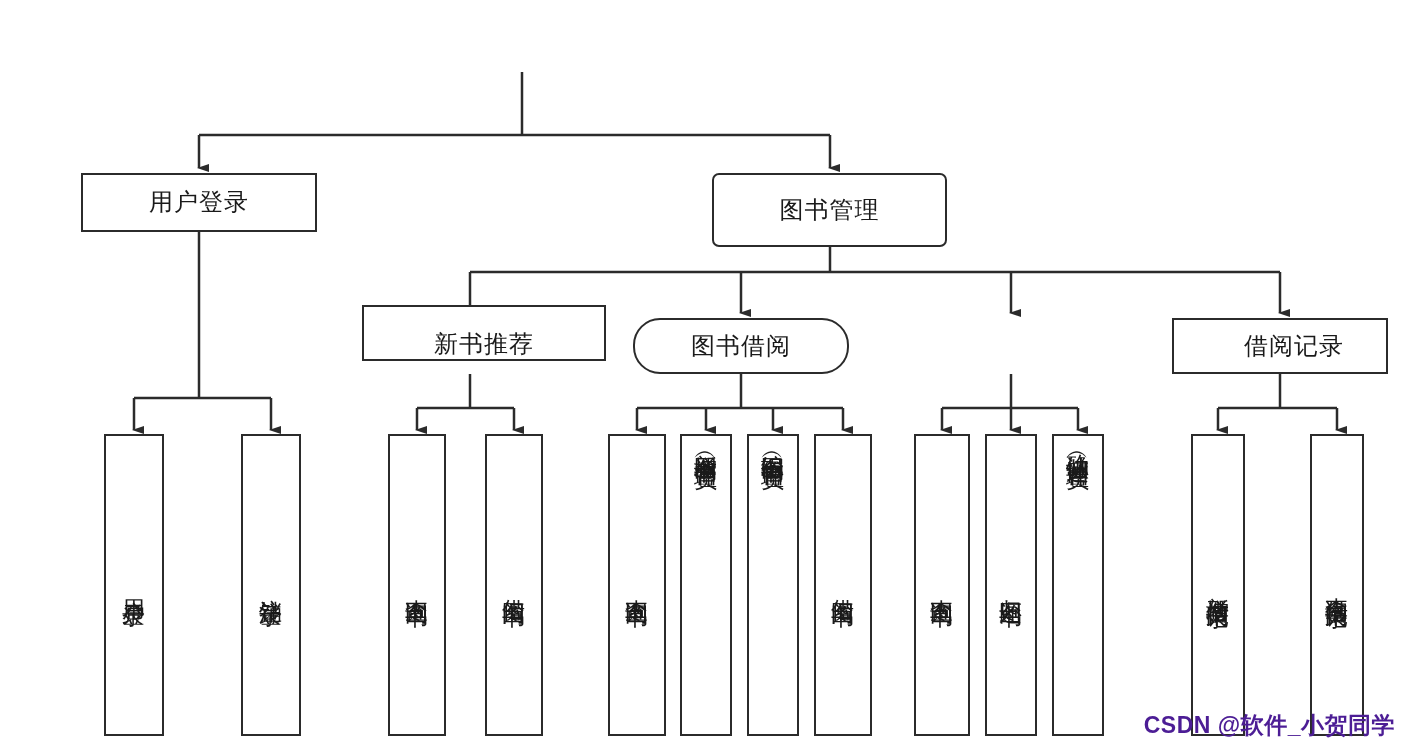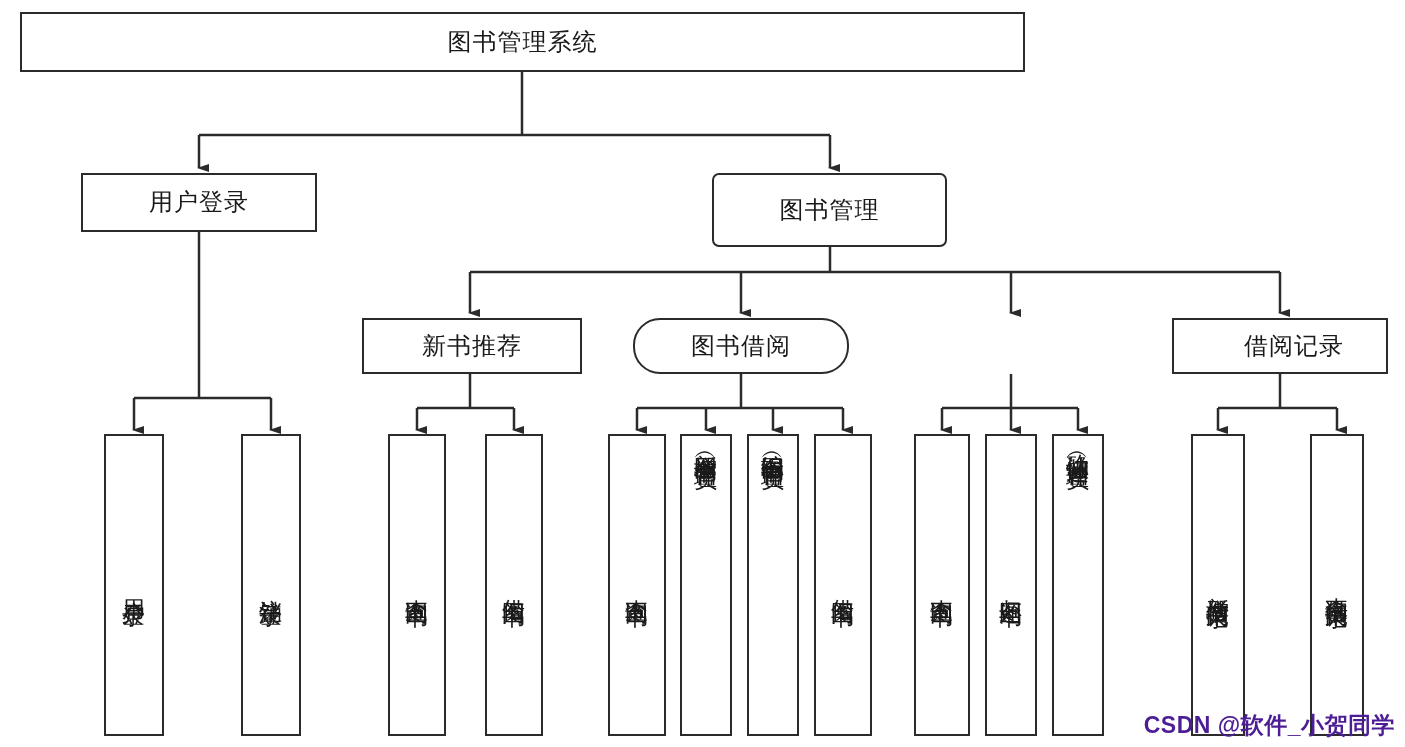--- a/index.html
+++ b/index.html
@@ -126,32 +126,29 @@
       <path d="M1011,408 L1011,430" marker-end="url(#arrow)"></path>
       <path d="M1078,408 L1078,430" marker-end="url(#arrow)"></path>
 
       <path d="M1280,374 L1280,408"></path>
       <path d="M1218,408 L1337,408"></path>
       <path d="M1218,408 L1218,430" marker-end="url(#arrow)"></path>
       <path d="M1337,408 L1337,430" marker-end="url(#arrow)"></path>
     </g>
   </svg>
 
-  <div class="node horiz root" style="left:20px; top:12px; width:1005px; height:60px;">
-    <span>图书管理系统</span>
-  </div>
 
   <div class="node horiz" style="left:81px; top:173px; width:236px; height:59px;">
     <span>用户登录</span>
   </div>
   <div class="node horiz" style="left:712px; top:173px; width:235px; height:74px;border-radius:7px;">
     <span>图书管理</span>
   </div>
 
-  <div class="node horiz" style="left:362px; top:318px; width:220px; height:56px;">
+  <div class="node horiz" style="left:362px; top:305px; width:244px; height:56px;align-items:flex-end;">
     <span>新书推荐</span>
   </div>
   <div class="node horiz" style="left:633px; top:318px; width:216px; height:56px;border-radius:27px;">
     <span>图书借阅</span>
   </div>
   <div class="node horiz" style="left:1172px; top:318px; width:216px; height:56px;padding-left:28px;">
     <span>借阅记录</span>
   </div>
 
   <div class="node leaf" style="left:104px; top:434px; width:60px; height:302px;">

